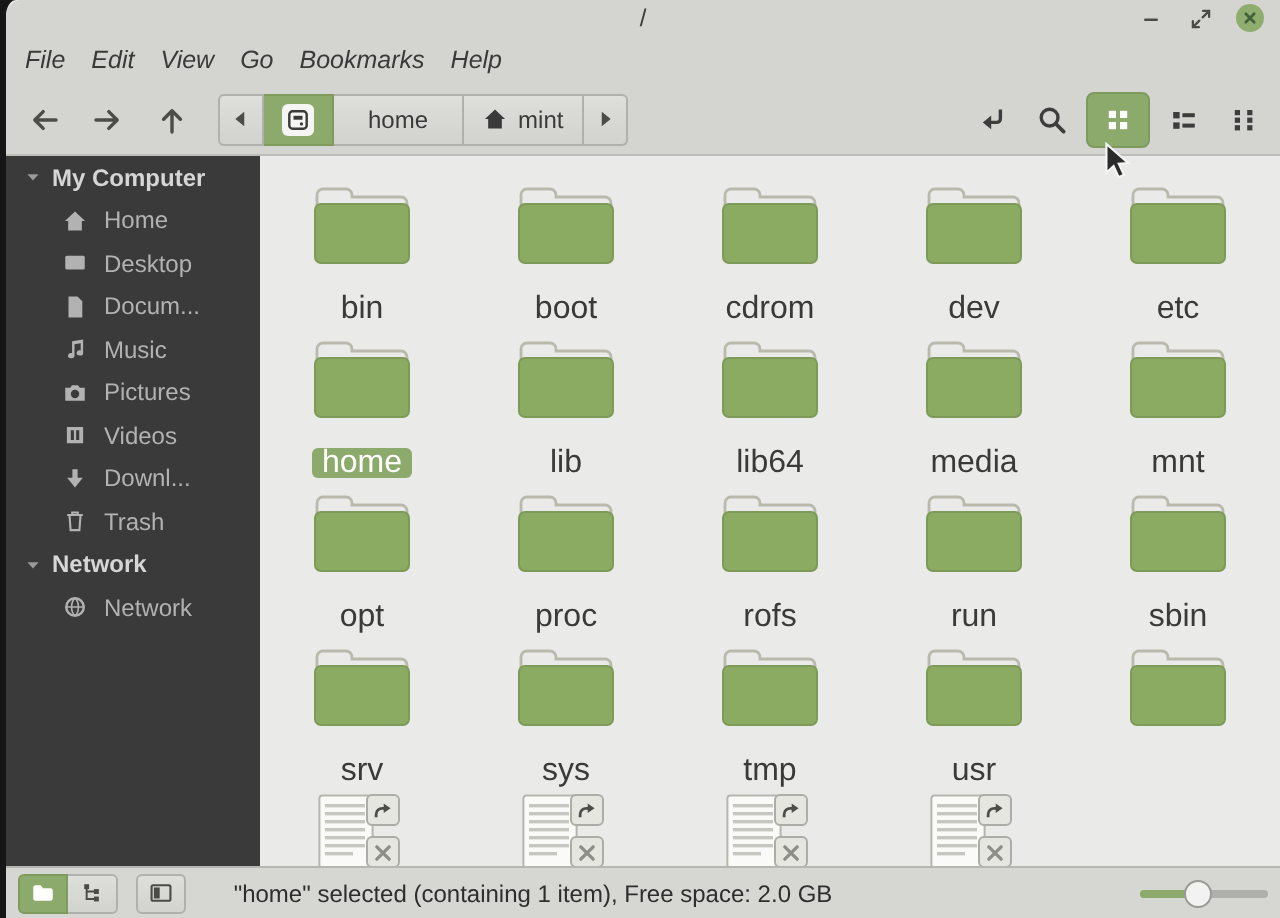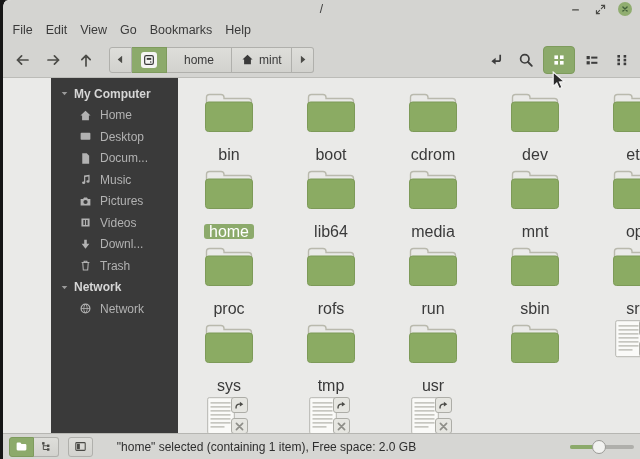--- a/index.html
+++ b/index.html
@@ -6,40 +6,40 @@
   body{width:640px;height:459px;overflow:hidden;background:#161616;font-family:"Liberation Sans",sans-serif;position:relative;}
   .window{position:absolute;inset:0;border-left:3px solid #161616;border-top-left-radius:8px;overflow:hidden;background:#eaeae8;display:flex;flex-direction:column;box-sizing:border-box;}
   
   .titlebar{height:18px;background:#d4d4d1;position:relative;flex-shrink:0;border-top-left-radius:8px;}
   .win-title{position:absolute;left:0;right:0;top:2px;text-align:center;font-size:12px;color:#3a3a3a;}
   .win-controls{position:absolute;right:8px;top:2px;display:flex;gap:11px;align-items:center;}
   .win-btn{width:14px;height:14px;display:flex;align-items:center;justify-content:center;color:#4a4a46;}
   .win-btn.close{background:#90ad70;border-radius:50%;}
   
   .menubar{height:24px;background:#d4d4d1;display:flex;align-items:center;padding-left:3px;flex-shrink:0;}
-  .menu-item{font-size:12.5px;color:#3a3a3a;padding:3px 6.5px;}
+  .menu-item{font-size:12.5px;color:#3a3a3a;padding:3px 6.5px;font-style:italic;}
   
   .toolbar{height:36px;background:#d4d4d1;display:flex;align-items:center;border-bottom:1px solid #bcbcb8;box-sizing:border-box;flex-shrink:0;}
   .nav-group{display:flex;margin-left:3px;}
   .nav-btn{width:32px;height:28px;display:flex;align-items:center;justify-content:center;color:#4c4c48;}
   .breadcrumb{display:flex;height:26px;margin-left:7px;}
   .crumb{display:flex;align-items:center;gap:5px;padding:0 9px;background:linear-gradient(#dededa,#d2d2ce);border:1px solid #b0b0ac;border-left-width:0;font-size:12px;color:#3a3a3a;box-sizing:border-box;}
   .crumb:first-child{border-left-width:1px;border-radius:3px 0 0 3px;}
   .crumb:last-child{border-radius:0 3px 3px 0;}
   .crumb.chev{padding:0 4px;color:#4c4c48;}
   .crumb.active{background:#8caa6b;border-color:#7e9b5d;}
   .crumb.seg-home{padding:0 17px;}
   .crumb-root-badge{width:16px;height:16px;background:#f5f5f3;border-radius:3px;color:#3a3a3a;display:flex;align-items:center;justify-content:center;}
   .crumb-root-badge svg{width:12px;height:12px;}
   .toolbar-right{margin-left:auto;display:flex;align-items:center;gap:4px;margin-right:5px;}
   .tool-btn{width:26px;height:26px;display:flex;align-items:center;justify-content:center;color:#3d3d3d;}
   .tool-btn.active{background:#8caa6b;border:1px solid #7e9b5d;border-radius:4px;width:32px;height:28px;color:#ffffff;box-sizing:border-box;}
   
   .main{flex:1;display:flex;overflow:hidden;position:relative;}
-  .sidebar{width:127px;background:#3a3a3a;flex-shrink:0;overflow:hidden;padding-top:5px;margin-left:48px;}
+  .sidebar{width:127px;background:#3a3a3a;flex-shrink:0;overflow:hidden;padding-top:0;}
   .side-row{height:21.5px;display:flex;align-items:center;font-size:12px;}
   .side-header{padding-left:9px;gap:5px;color:#d6d6d6;font-weight:bold;}
   .side-header .icon{color:#9a9a9a;}
   .side-item{padding-left:28px;gap:8px;color:#b2b2b2;}
   .side-item.selected{background:#8caa6b;color:#ffffff;}
   .side-item.selected .side-label{text-decoration:underline;}
   .icon{display:inline-flex;align-items:center;justify-content:center;}
   .icon svg{display:block;}
   .nav-btn svg,.tool-btn svg{width:16px;height:16px;}
   .crumb .icon svg{width:13px;height:13px;}
@@ -359,20 +359,27 @@
               <path d="M4.5 15 V8.5 A3 3 0 0 1 7.5 5.5 H19 A3 3 0 0 1 22 8.5 V9.5 H46.5 A3 3 0 0 1 49.5 12.5 V15" fill="none" stroke="#b9b9ad" stroke-width="1.4"></path>
               <rect x="3.5" y="13" width="47" height="29.5" rx="3" fill="#8bab63" stroke="#7d9a58" stroke-width="1"></rect>
             </svg></span>
           <div class="item-label selected">home</div>
         </div>
         <div class="grid-item">
           <span class="icon-wrap"><svg viewBox="0 0 54 46" width="54" height="46">
               <path d="M4.5 15 V8.5 A3 3 0 0 1 7.5 5.5 H19 A3 3 0 0 1 22 8.5 V9.5 H46.5 A3 3 0 0 1 49.5 12.5 V15" fill="none" stroke="#b9b9ad" stroke-width="1.4"></path>
               <rect x="3.5" y="13" width="47" height="29.5" rx="3" fill="#8bab63" stroke="#7d9a58" stroke-width="1"></rect>
             </svg></span>
+          <div class="item-label">lib</div>
+        </div>
+        <div class="grid-item">
+          <span class="icon-wrap"><svg viewBox="0 0 54 46" width="54" height="46">
+              <path d="M4.5 15 V8.5 A3 3 0 0 1 7.5 5.5 H19 A3 3 0 0 1 22 8.5 V9.5 H46.5 A3 3 0 0 1 49.5 12.5 V15" fill="none" stroke="#b9b9ad" stroke-width="1.4"></path>
+              <rect x="3.5" y="13" width="47" height="29.5" rx="3" fill="#8bab63" stroke="#7d9a58" stroke-width="1"></rect>
+            </svg></span>
           <div class="item-label">lib64</div>
         </div>
         <div class="grid-item">
           <span class="icon-wrap"><svg viewBox="0 0 54 46" width="54" height="46">
               <path d="M4.5 15 V8.5 A3 3 0 0 1 7.5 5.5 H19 A3 3 0 0 1 22 8.5 V9.5 H46.5 A3 3 0 0 1 49.5 12.5 V15" fill="none" stroke="#b9b9ad" stroke-width="1.4"></path>
               <rect x="3.5" y="13" width="47" height="29.5" rx="3" fill="#8bab63" stroke="#7d9a58" stroke-width="1"></rect>
             </svg></span>
           <div class="item-label">media</div>
         </div>
         <div class="grid-item">

